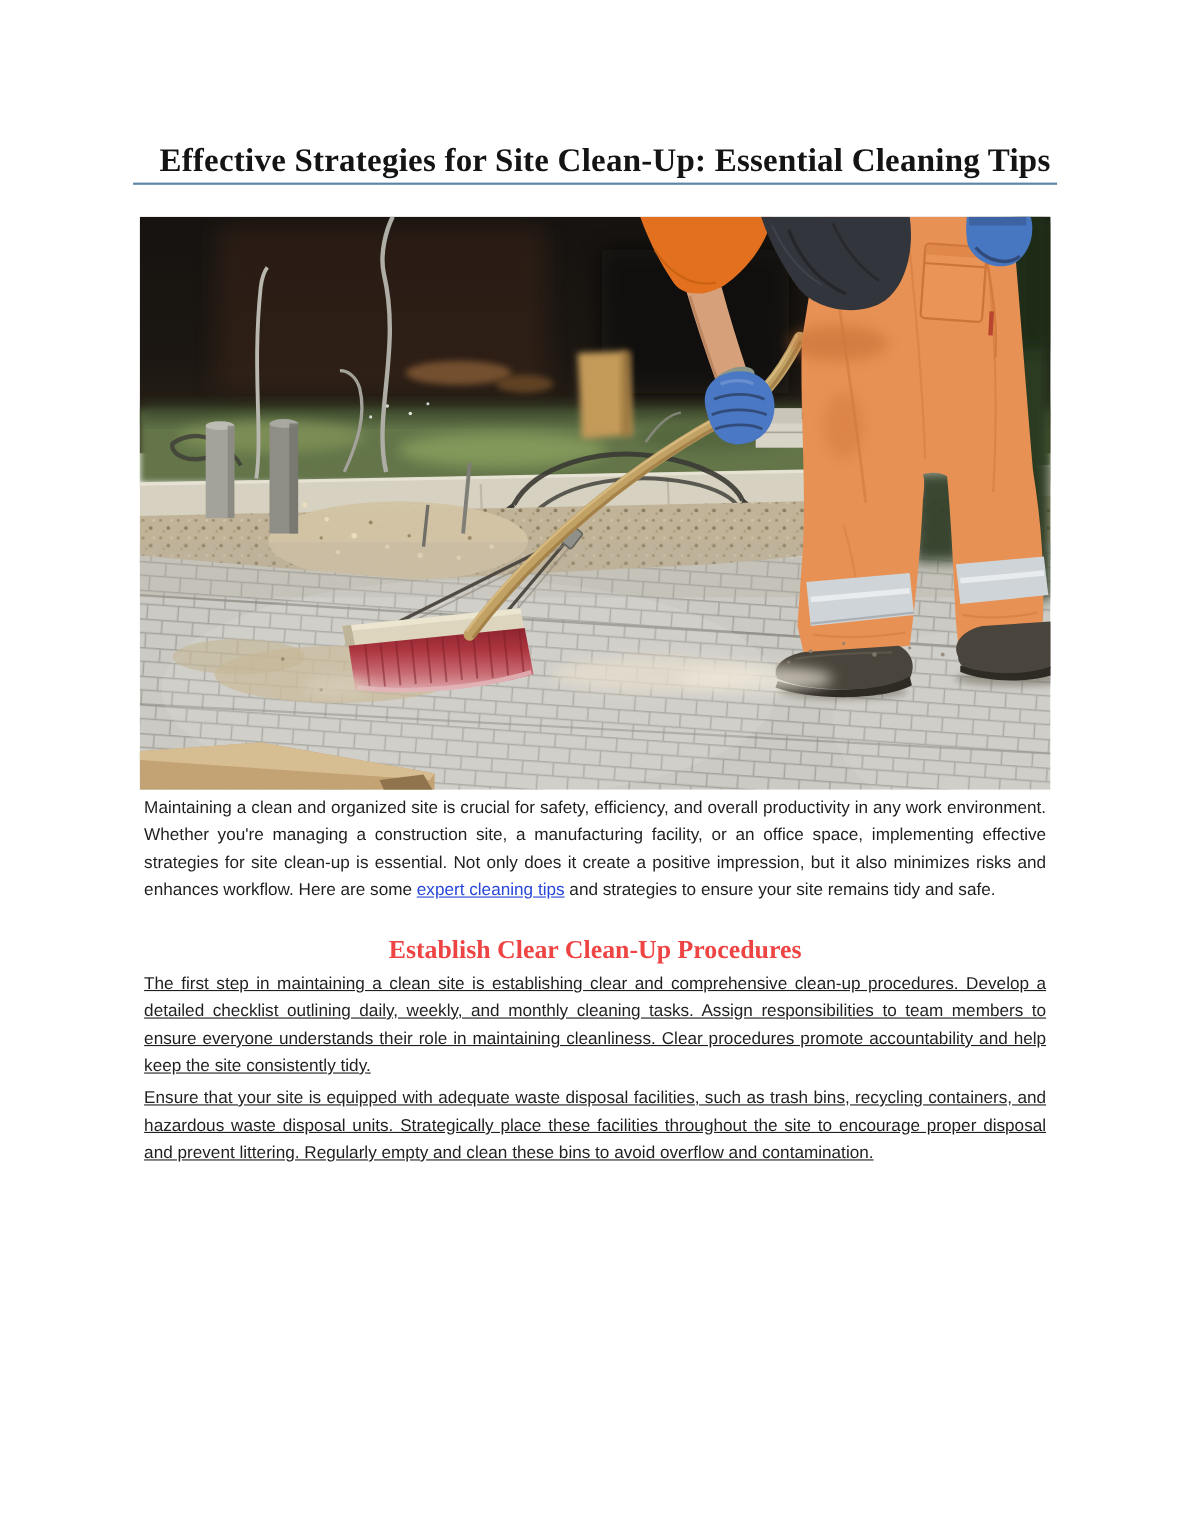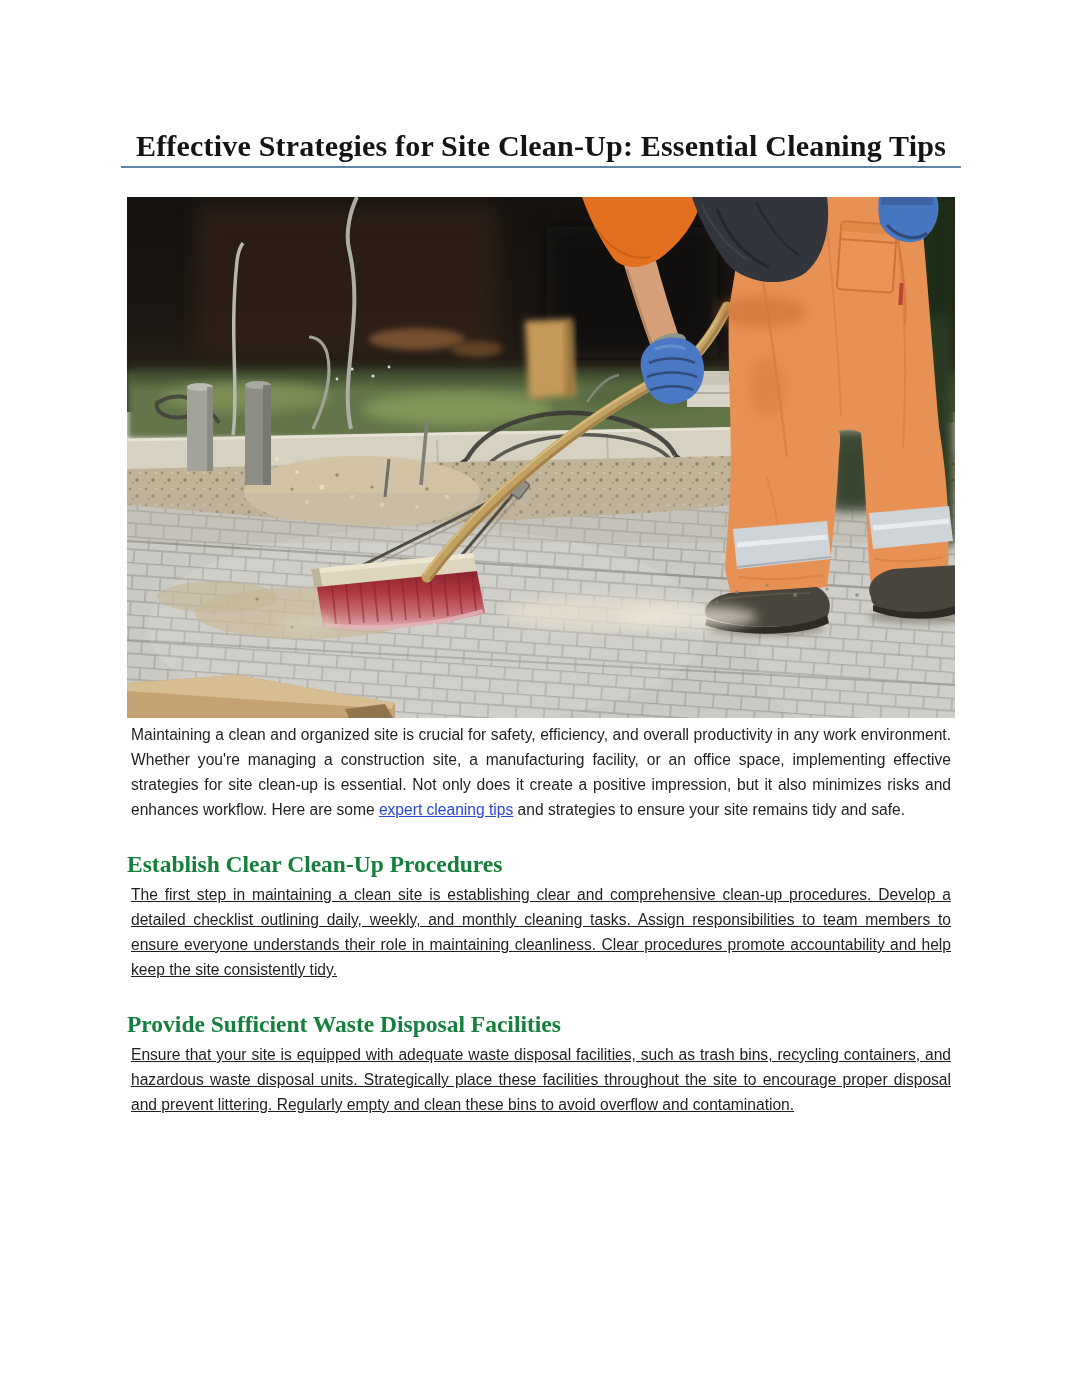--- a/index.html
+++ b/index.html
@@ -9,32 +9,32 @@
   html,body{margin:0;padding:0;}
   body{
     width:1082px;height:1400px;background:#ffffff;
     font-family:"Liberation Sans","DejaVu Sans",sans-serif;color:#1f1f1f;
   }
   .page{width:1082px;height:1400px;position:relative;overflow:hidden;background:#fff;}
   .content{width:828px;margin:0 auto;}
   h1.doc-title{
     margin:0;padding-top:128px;
     font-family:"Liberation Serif","DejaVu Serif",serif;font-weight:700;
-    font-size:30px;line-height:35px;text-align:center;color:#141414;letter-spacing:.2px;
+    font-size:30px;line-height:35px;text-align:right;color:#141414;letter-spacing:.2px;
   }
   .title-divider{margin:3px -6px 0 -6px;border-bottom:2px solid var(--rule-blue);}
   .hero-wrap{margin-top:29px;width:828px;height:521px;}
   .hero-wrap svg{display:block;}
   p.body-par{margin:4px;font-size:15.6px;line-height:25px;text-align:justify;color:#1f1f1f;}
   .par-intro{margin-top:30px;}
   .sec-par{margin-top:28px;text-decoration:underline;}
   a.inline-link{color:var(--link-blue);text-decoration:underline;cursor:pointer;}
   h2.section-h{
     margin:28px 0 0 0;font-family:"Liberation Serif","DejaVu Serif",serif;font-weight:700;
-    font-size:23.5px;line-height:28px;color:#15803d;
+    font-size:23.5px;line-height:28px;color:#ef4444;text-align:center;
   }
 </style>
 </head>
 <body>
 
 <div class="page">
   <div class="content">
 
     <h1 class="doc-title">Effective Strategies for Site Clean-Up: Essential Cleaning Tips</h1>
     <div class="title-divider"></div>
@@ -314,17 +314,16 @@
           </g>
         </g>
       </svg>
     </div>
 
     <p class="body-par par-intro"><span>Maintaining a clean and organized site is crucial for safety, efficiency, and overall productivity in any work environment. Whether you're managing a construction site, a manufacturing facility, or an office space, implementing effective strategies for site clean-up is essential. Not only does it create a positive impression, but it also minimizes risks and enhances workflow. Here are some </span><a class="inline-link">expert cleaning tips</a><span> and strategies to ensure your site remains tidy and safe.</span></p>
 
     <h2 class="section-h">Establish Clear Clean-Up Procedures</h2>
     <p class="body-par sec-par">The first step in maintaining a clean site is establishing clear and comprehensive clean-up procedures. Develop a detailed checklist outlining daily, weekly, and monthly cleaning tasks. Assign responsibilities to team members to ensure everyone understands their role in maintaining cleanliness. Clear procedures promote accountability and help keep the site consistently tidy.</p>
 
-    <h2 class="section-h">Provide Sufficient Waste Disposal Facilities</h2>
     <p class="body-par sec-par">Ensure that your site is equipped with adequate waste disposal facilities, such as trash bins, recycling containers, and hazardous waste disposal units. Strategically place these facilities throughout the site to encourage proper disposal and prevent littering. Regularly empty and clean these bins to avoid overflow and contamination.</p>
 
   </div>
 </div>
 
 </body></html>

